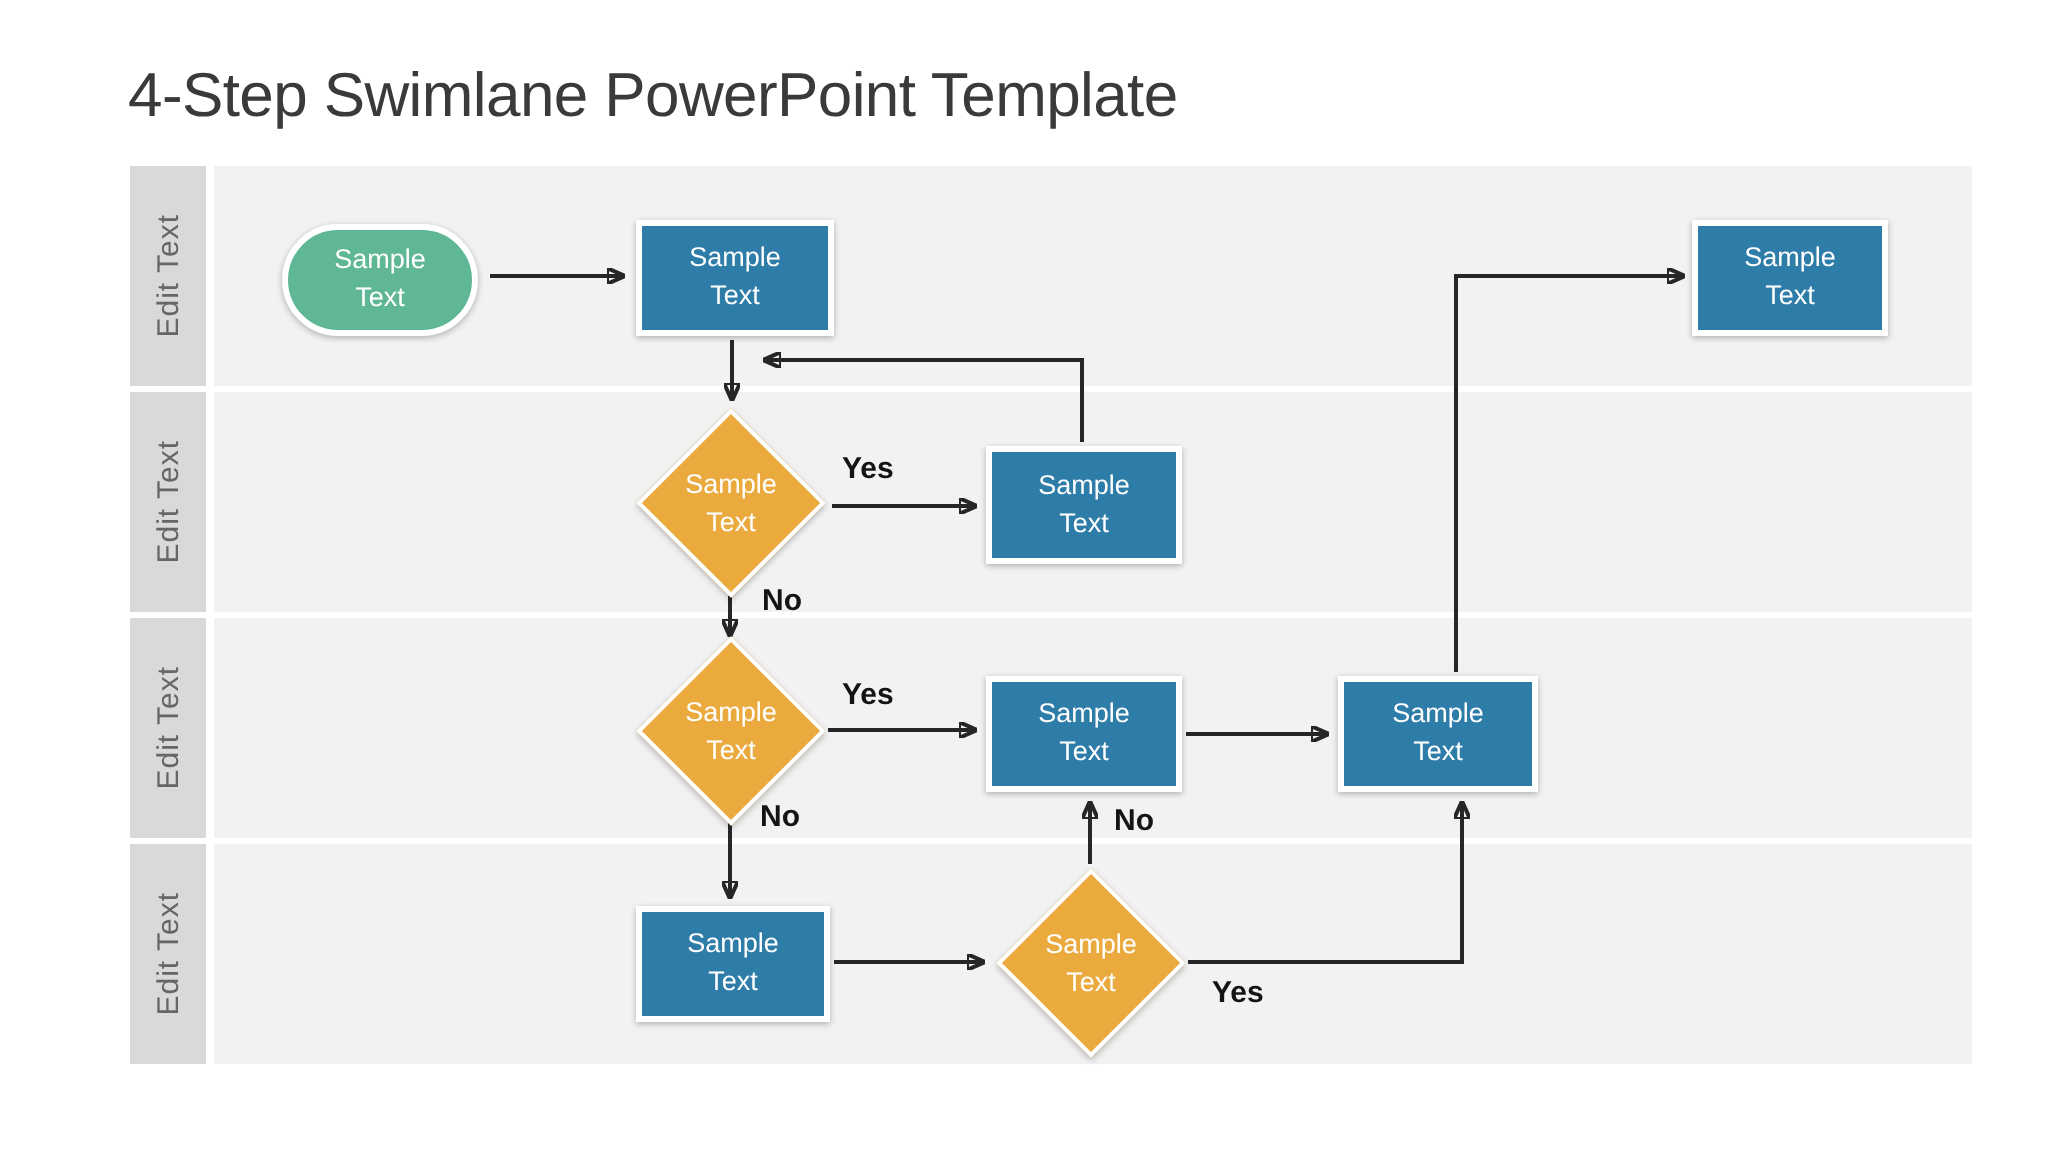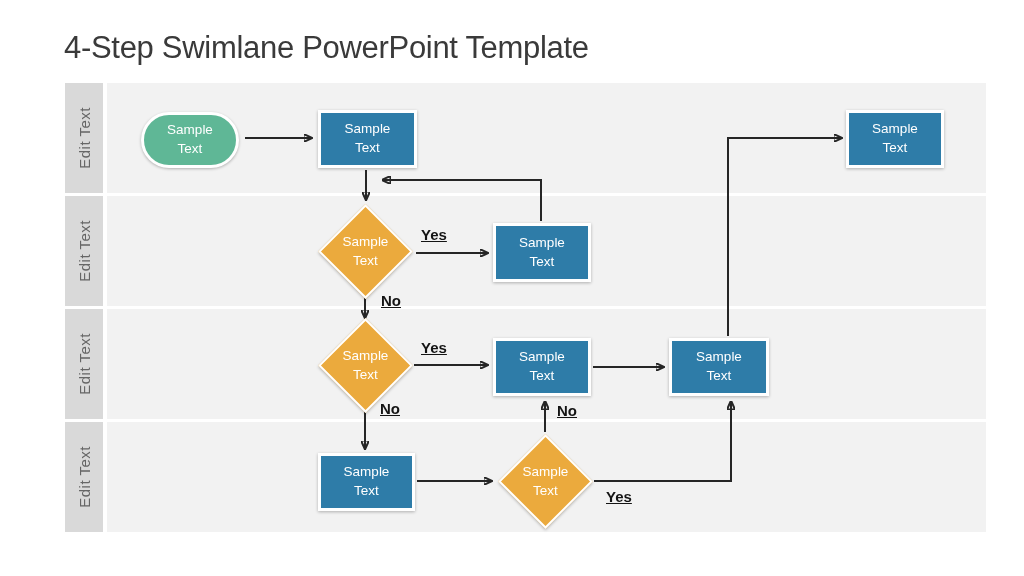--- a/index.html
+++ b/index.html
@@ -63,21 +63,21 @@
   }
   .diamond .lbl{
     position:absolute;left:50%;top:50%;width:74px;
     transform:translate(-50%,-50%) rotate(-45deg);
     color:#ffffff;font-size:13.5px;line-height:1.4;text-align:center;
   }
 
   
   .wire-label{
     position:absolute;z-index:3;
-    font-size:15px;font-weight:700;color:var(--label-text);text-decoration:underline;
+    font-size:15px;font-weight:700;color:var(--label-text);
   }
 </style>
 </head>
 <body>
 
 <div class="canvas">
 
   <h1 class="title">4-Step Swimlane PowerPoint Template</h1>
 
   <div class="lane-label y1">

